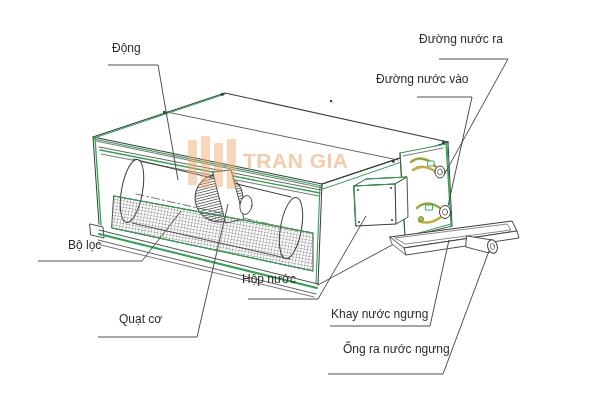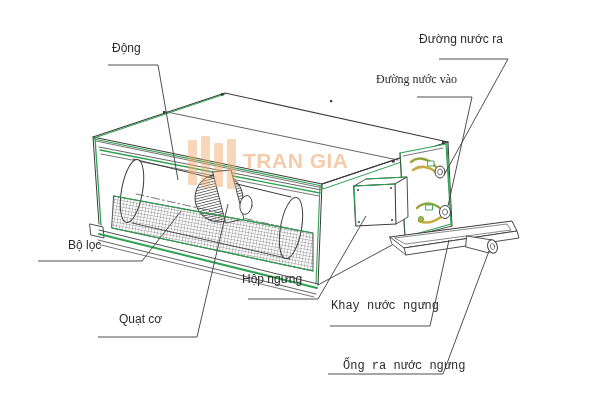--- a/index.html
+++ b/index.html
@@ -148,19 +148,19 @@
     <path d="M38,261 L142,261 L181,211"></path>
     <path d="M248,299 L318,299 L366,216"></path>
     <path d="M98,337 L197,337 L228,204"></path>
     <path d="M330,326 L430,326 L449,240"></path>
     <path d="M328,374 L443,374 L489,251"></path>
   </g>
 </svg>
 
   <div class="lbl" style="left:112px;top:42px;">Động</div>
   <div class="lbl" style="left:419px;top:33px;text-align:right;">Đường nước ra</div>
-  <div class="lbl" style="left:376px;top:73px;font-family:Liberation Serif, serif;">Đường nước vào</div>
+  <div class="lbl" style="left:376px;top:73px;">Đường nước vào</div>
   <div class="lbl" style="left:68px;top:239px;">Bộ lọc</div>
-  <div class="lbl" style="left:242px;top:273px;">Hộp ngưng</div>
+  <div class="lbl" style="left:242px;top:273px;">Hộp nước</div>
   <div class="lbl" style="left:119px;top:313px;">Quạt cơ</div>
-  <div class="lbl" style="left:331px;top:300px;font-family:Liberation Mono, monospace;">Khay nước ngưng</div>
-  <div class="lbl" style="left:343px;top:360px;font-family:Liberation Mono, monospace;">Ống ra nước ngưng</div>
+  <div class="lbl" style="left:331px;top:308px;">Khay nước ngưng</div>
+  <div class="lbl" style="left:343px;top:343px;">Ống ra nước ngưng</div>
 </div>
 
 </body></html>

